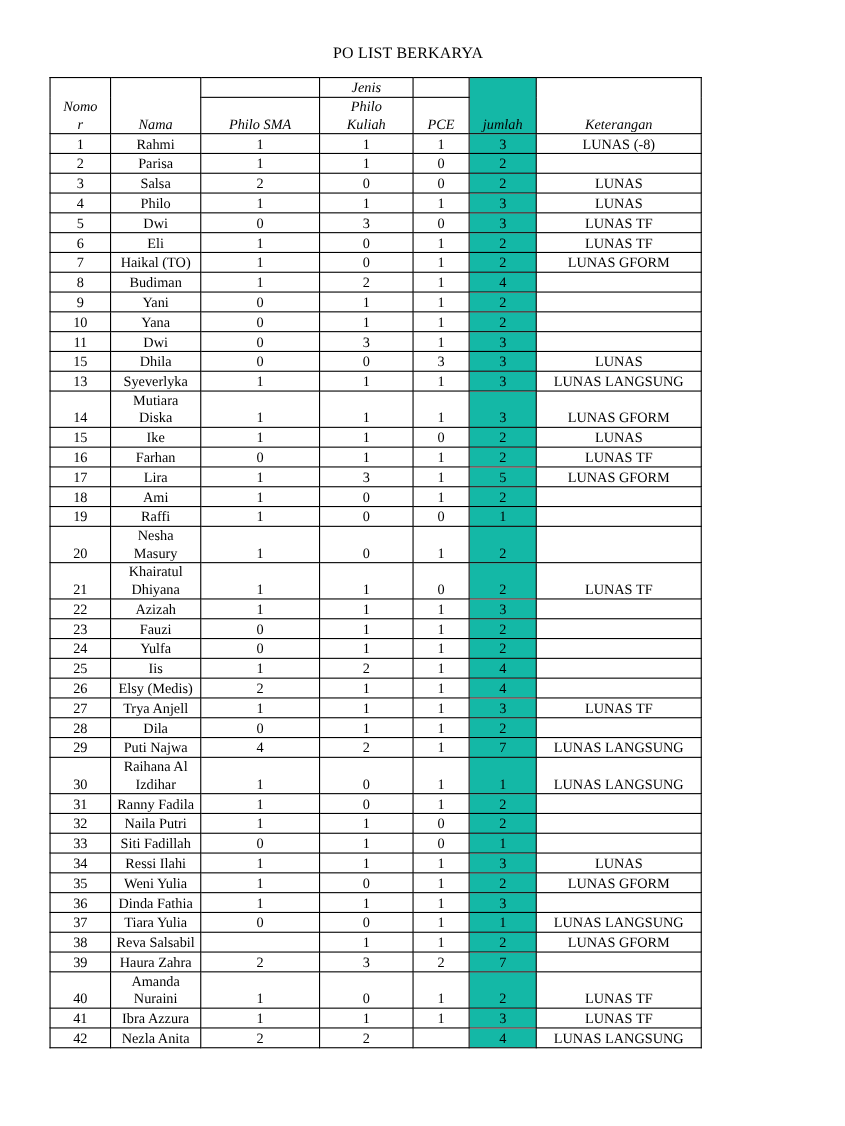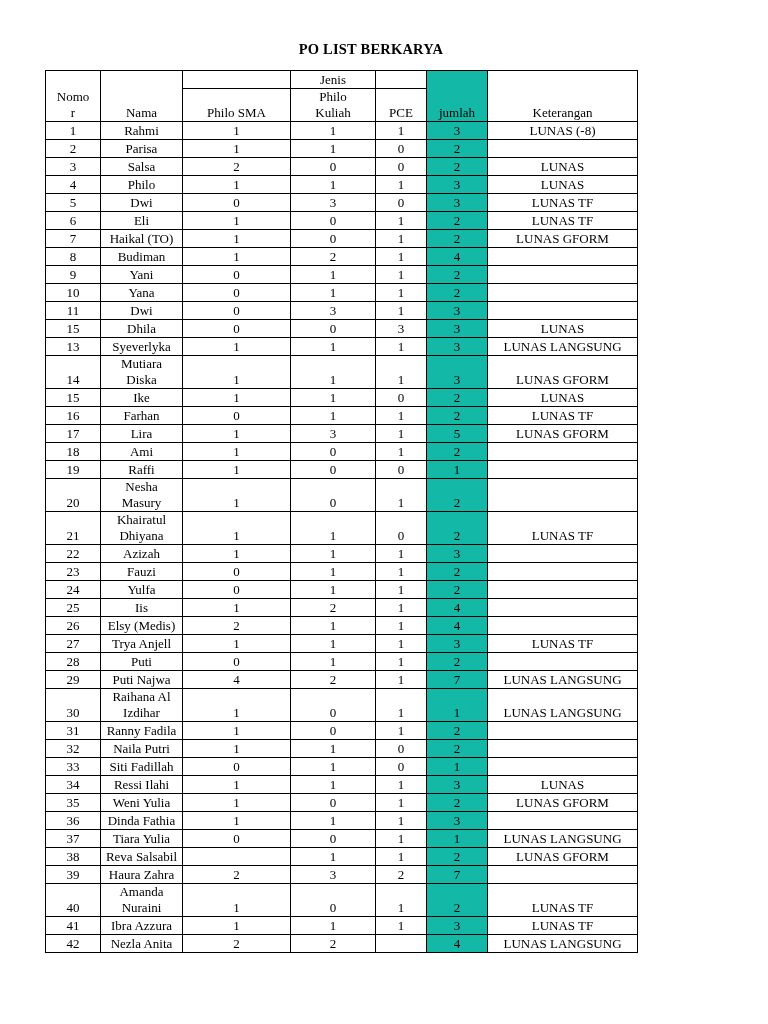--- a/index.html
+++ b/index.html
@@ -15,21 +15,21 @@
     color: #000000;
     overflow: hidden;
   }
   .doc-title {
     position: absolute;
     top: 41px;
     left: 0;
     width: 742px;
     text-align: center;
     font-size: 14.5px;
-    font-weight: bold;
+    font-weight: normal;
     letter-spacing: 0.2px;
   }
   table.po {
     position: absolute;
     top: 70px;
     left: 45px;
     border-collapse: collapse;
     table-layout: fixed;
     width: 592px;
     font-size: 13px;
@@ -44,21 +44,21 @@
   table.po th, table.po td {
     border: 1px solid #000000;
     text-align: center;
     vertical-align: bottom;
     font-weight: normal;
     padding: 0 2px;
     line-height: 16px;
     height: 17px;
     overflow: hidden;
   }
-  table.po thead th { line-height: 16px; }
+  table.po thead th { line-height: 16px; font-style: italic; }
   .hl { background: #14b8a6; }
   .inner-narrow {
     width: 35px;
     margin: 0 auto;
     word-break: break-all;
     line-height: 16px;
     text-align: center;
   }
   .inner-kuliah {
     width: 46px;
@@ -403,21 +403,21 @@
         </td>
         <td>1</td>
         <td>1</td>
         <td>1</td>
         <td class="hl">3</td>
         <td>LUNAS TF</td>
       </tr>
       <tr>
         <td>28</td>
         <td>
-          <div class="nm">Puti</div>
+          <div class="nm">Dila</div>
         </td>
         <td>0</td>
         <td>1</td>
         <td>1</td>
         <td class="hl">2</td>
         <td></td>
       </tr>
       <tr>
         <td>29</td>
         <td>

